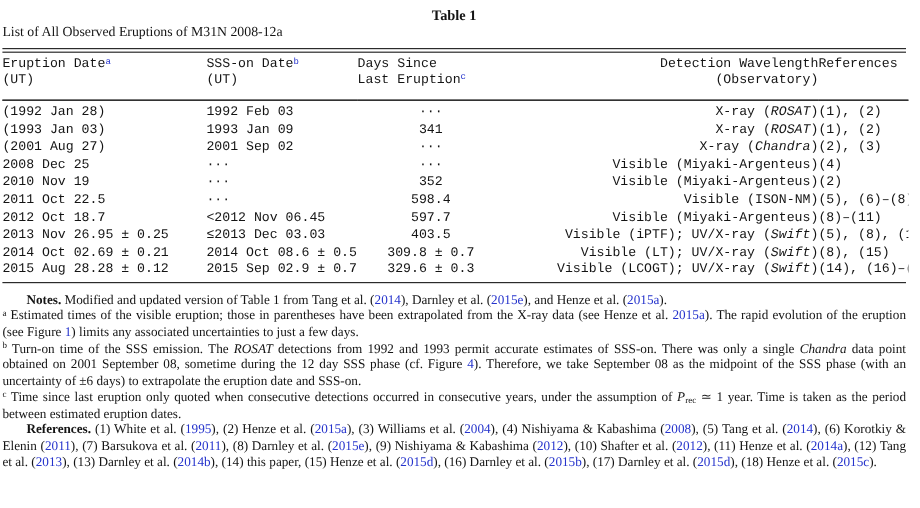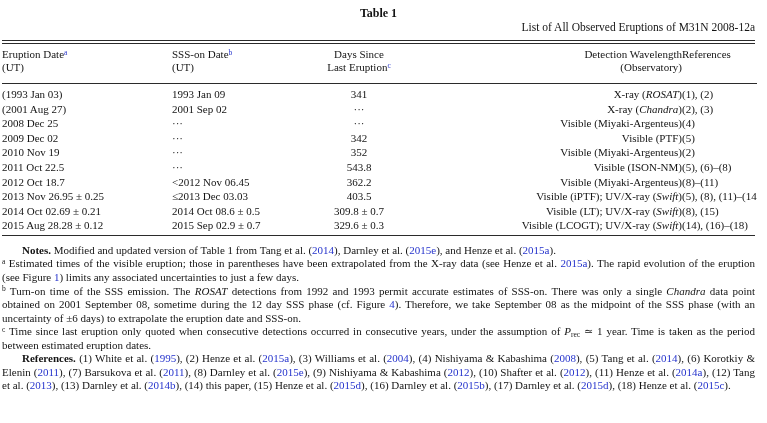--- a/index.html
+++ b/index.html
@@ -6,29 +6,29 @@
   html,body{margin:0;padding:0;background:#ffffff;}
   .page{
     width:757px;height:423px;box-sizing:border-box;
     padding:0 2px;overflow:hidden;background:#ffffff;
     font-family:"Liberation Serif","DejaVu Serif",serif;
     color:var(--ink);
     -webkit-font-smoothing:antialiased;
   }
   .title-block{padding-top:6px;}
   .t1{font-weight:bold;font-size:12px;line-height:14px;text-align:center;}
-  .t2{font-size:11.5px;line-height:14px;text-align:right;}
+  .t2{font-size:11.5px;line-height:14px;text-align:left;}
   .rule-double{height:2px;border-top:1px solid var(--rule);border-bottom:1px solid var(--rule);margin-top:6px;}
   table.tbl{border-collapse:collapse;table-layout:fixed;width:763px;font-size:11px;}
   .tbl col.w1{width:168px;} .tbl col.w2{width:128px;} .tbl col.w3{width:122px;}
   .tbl col.w4{width:262px;} .tbl col.w5{width:83px;}
-  .tbl th,.tbl td{font-weight:normal;text-align:left;padding:0;vertical-align:top;white-space:nowrap;}
+  .tbl th,.tbl td{font-weight:normal;text-align:left;padding:0;vertical-align:top;white-space:nowrap;font-family:Liberation Mono, monospace;}
   .tbl thead th{padding-top:4px;padding-bottom:9px;border-bottom:1px solid var(--rule);}
   .tbl thead th div{line-height:13px;}
-  .tbl thead th.c3{text-align:center;}
+  .tbl thead th.c3{}
   .tbl th.c2,.tbl td.c2{padding-left:2px;}
   .tbl th.c4,.tbl td.c4{padding-left:32px;text-align:right;}
   .tbl td{line-height:14.6px;}
   .tbl td.c3{text-align:center;}
   .tbl tbody tr:first-child td{padding-top:3px;}
   .rule-single{border-top:1px solid var(--rule);margin-top:2px;}
   .notes{margin-top:8px;font-size:11px;line-height:13.55px;text-align:justify;}
   .notes p{margin:0;}
   .it{font-style:italic;}
   .bd{font-weight:bold;margin-left:20px;}
@@ -75,20 +75,27 @@
           <div>(Observatory)</div>
         </th>
         <th class="c5">
           <div><span>References</span></div>
           <div></div>
         </th>
       </tr>
     </thead>
     <tbody>
         <tr>
+          <td class="c1">(1992 Jan 28)</td>
+          <td class="c2">1992 Feb 03</td>
+          <td class="c3">···</td>
+          <td class="c4"><span>X-ray (</span><span class="it">ROSAT</span><span>)</span></td>
+          <td class="c5">(1), (2)</td>
+        </tr>
+        <tr>
           <td class="c1">(1993 Jan 03)</td>
           <td class="c2">1993 Jan 09</td>
           <td class="c3">341</td>
           <td class="c4"><span>X-ray (</span><span class="it">ROSAT</span><span>)</span></td>
           <td class="c5">(1), (2)</td>
         </tr>
         <tr>
           <td class="c1">(2001 Aug 27)</td>
           <td class="c2">2001 Sep 02</td>
           <td class="c3">···</td>
@@ -96,44 +103,37 @@
           <td class="c5">(2), (3)</td>
         </tr>
         <tr>
           <td class="c1">2008 Dec 25</td>
           <td class="c2">···</td>
           <td class="c3">···</td>
           <td class="c4"><span>Visible (Miyaki-Argenteus)</span></td>
           <td class="c5">(4)</td>
         </tr>
         <tr>
-          <td class="c1">2009 Dec 02</td>
-          <td class="c2">···</td>
-          <td class="c3">342</td>
-          <td class="c4"><span>Visible (PTF)</span></td>
-          <td class="c5">(5)</td>
-        </tr>
-        <tr>
           <td class="c1">2010 Nov 19</td>
           <td class="c2">···</td>
           <td class="c3">352</td>
           <td class="c4"><span>Visible (Miyaki-Argenteus)</span></td>
           <td class="c5">(2)</td>
         </tr>
         <tr>
           <td class="c1">2011 Oct 22.5</td>
           <td class="c2">···</td>
-          <td class="c3">543.8</td>
+          <td class="c3">598.4</td>
           <td class="c4"><span>Visible (ISON-NM)</span></td>
           <td class="c5">(5), (6)–(8)</td>
         </tr>
         <tr>
           <td class="c1">2012 Oct 18.7</td>
           <td class="c2">&lt;2012 Nov 06.45</td>
-          <td class="c3">362.2</td>
+          <td class="c3">597.7</td>
           <td class="c4"><span>Visible (Miyaki-Argenteus)</span></td>
           <td class="c5">(8)–(11)</td>
         </tr>
         <tr>
           <td class="c1">2013 Nov 26.95 ± 0.25</td>
           <td class="c2">≤2013 Dec 03.03</td>
           <td class="c3">403.5</td>
           <td class="c4"><span>Visible (iPTF); UV/X-ray (</span><span class="it">Swift</span><span>)</span></td>
           <td class="c5">(5), (8), (11)–(14)</td>
         </tr>

